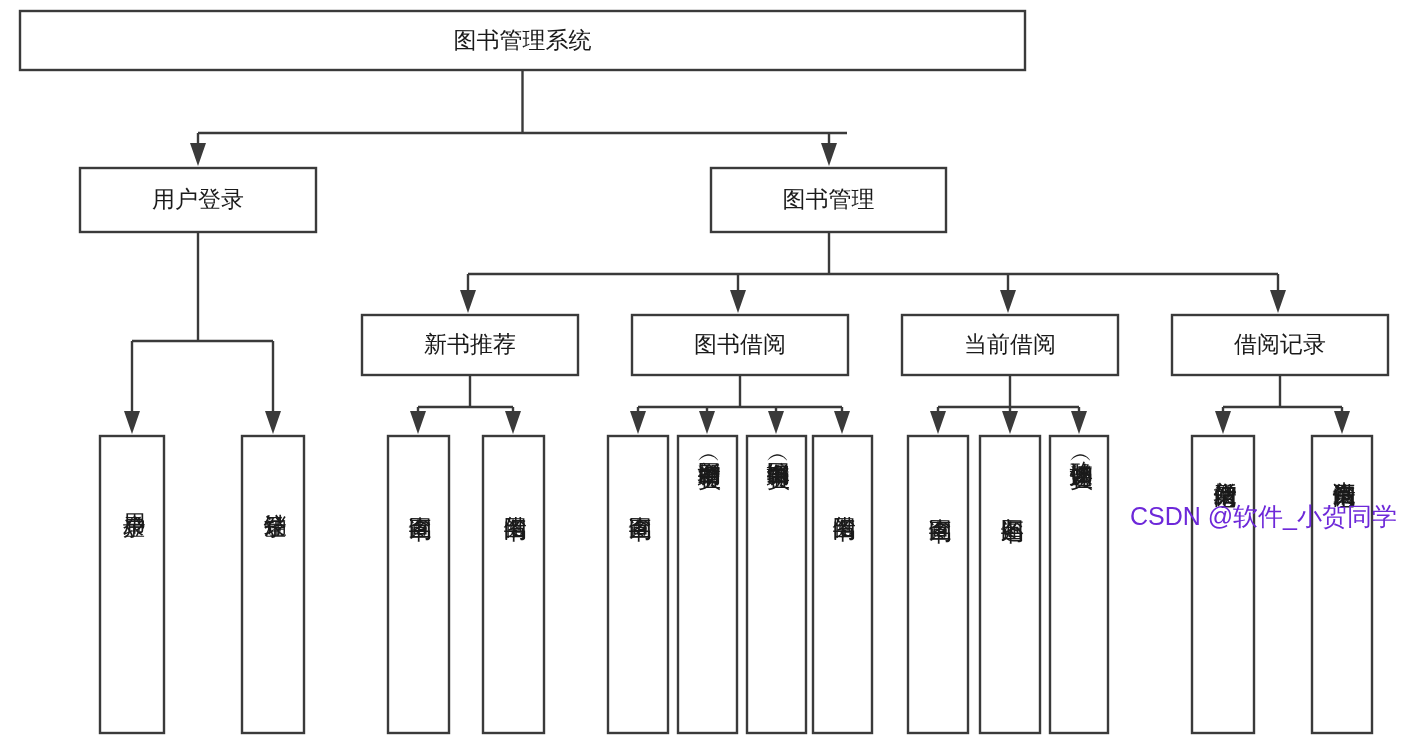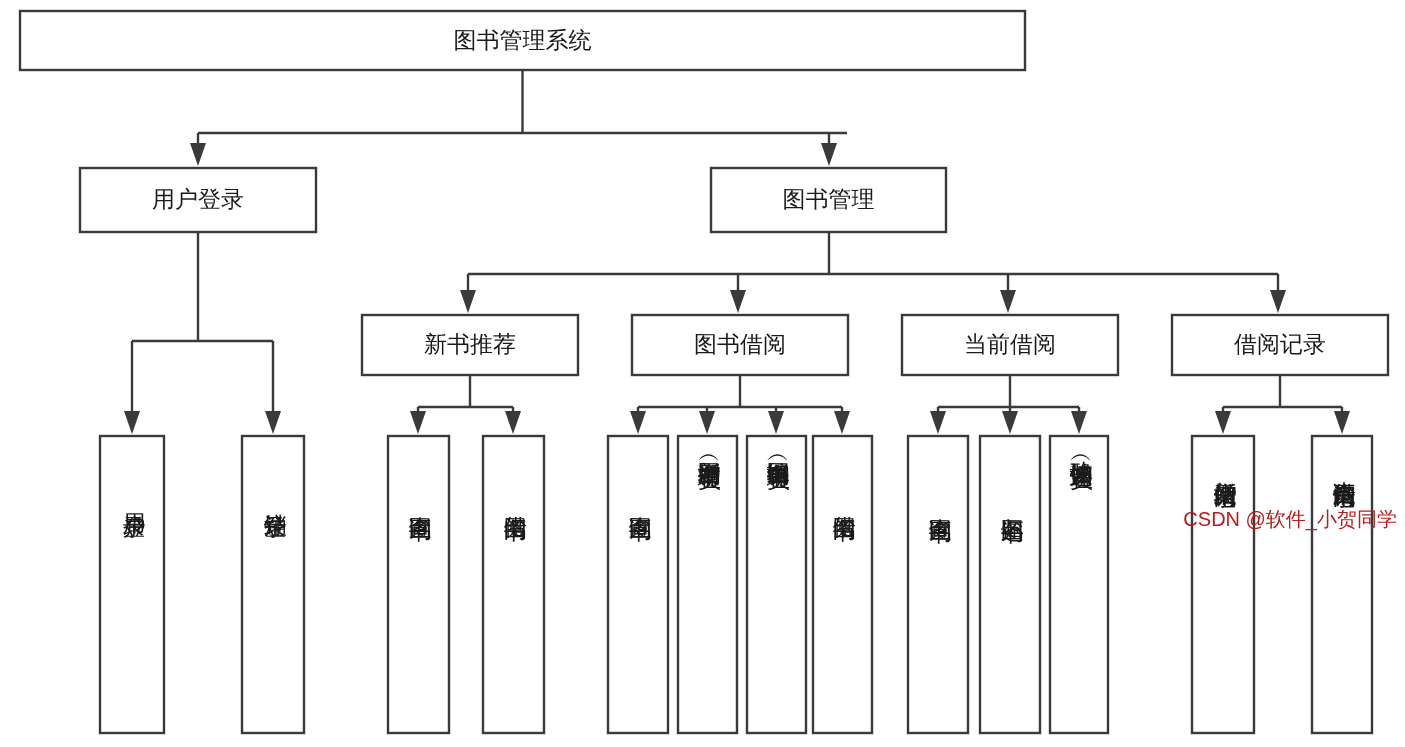--- a/index.html
+++ b/index.html
@@ -66,22 +66,22 @@
     text-orientation: upright;
     white-space: nowrap;
     letter-spacing: 1px;
     pointer-events: none;
   }
   .watermark {
     position: absolute;
     right: 8px;
     bottom: 6px;
     font-family: "Liberation Sans", "DejaVu Sans", sans-serif;
-    font-size: 20px;
-    color: #b91c1c;
+    font-size: 25px;
+    color: #6d28d9;
     white-space: nowrap;
     user-select: none;
   }
 </style>
 </head>
 <body>
 
 <div id="diagram-root">
 
   <svg class="flow" viewBox="0 0 1405 747">

